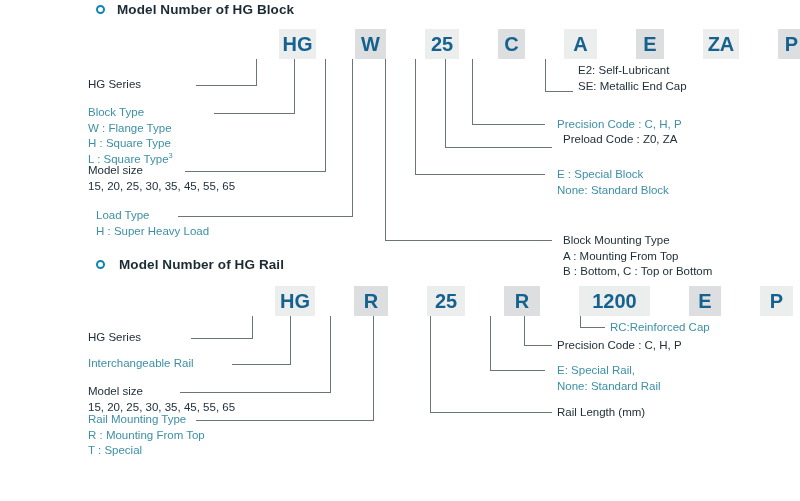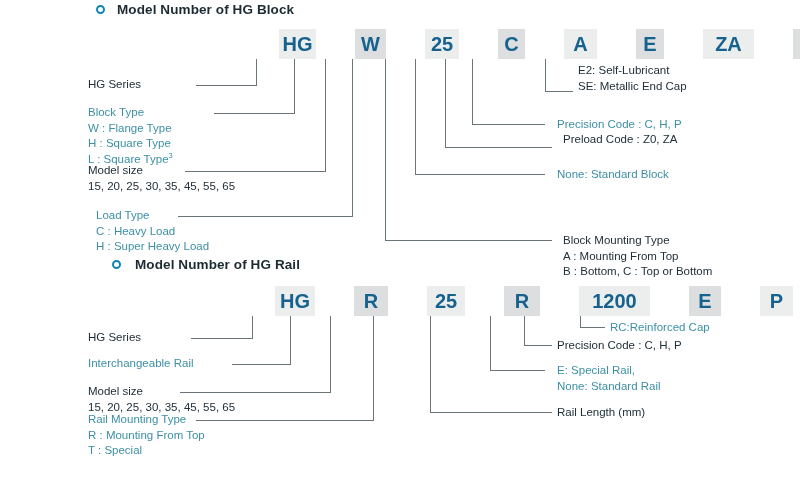--- a/index.html
+++ b/index.html
@@ -121,21 +121,21 @@
   <span class="sec-header-label">Model Number of HG Block</span>
 </div>
 
 <div class="code-row" style="left:240px; top:29px;">
   <div class="tok" style="width:37px;">HG</div>
   <div class="tok alt" style="width:31px;">W</div>
   <div class="tok" style="width:34px;">25</div>
   <div class="tok alt" style="width:27px;">C</div>
   <div class="tok" style="width:33px;">A</div>
   <div class="tok alt" style="width:28px;">E</div>
-  <div class="tok" style="width:51px;">ZA</div>
+  <div class="tok" style="width:36px;">ZA</div>
   <div class="tok alt" style="width:27px;">P</div>
   <div class="tok plain" style="width:32px;">+</div>
   <div class="tok" style="width:71px;">ZZ/E2</div>
 </div>
 
 <div class="note" style="left:88px; top:77px;">
   <span class="ln dark">HG Series</span>
 </div>
 
 <div class="note" style="left:88px; top:105px;">
@@ -145,48 +145,48 @@
   <span class="ln teal"><span>L : Square Type</span><sup>3</sup></span>
 </div>
 
 <div class="note" style="left:88px; top:163px;">
   <span class="ln dark">Model size</span>
   <span class="ln dark">15, 20, 25, 30, 35, 45, 55, 65</span>
 </div>
 
 <div class="note" style="left:96px; top:208px;">
   <span class="ln teal">Load Type</span>
-  <span class="ln teal">C : Heavy Load</span>
   <span class="ln teal">H : Super Heavy Load</span>
 </div>
 
 <div class="note" style="left:578px; top:63px;">
   <span class="ln dark">E2: Self-Lubricant</span>
   <span class="ln dark">SE: Metallic End Cap</span>
 </div>
 
 <div class="note" style="left:557px; top:117px;">
   <span class="ln teal">Precision Code : C, H, P</span>
 </div>
 
 <div class="note" style="left:563px; top:132px;">
   <span class="ln dark">Preload Code : Z0, ZA</span>
 </div>
 
 <div class="note" style="left:557px; top:167px;">
+  <span class="ln teal">E : Special Block</span>
   <span class="ln teal">None: Standard Block</span>
 </div>
 
 <div class="note" style="left:563px; top:233px;">
   <span class="ln dark">Block Mounting Type</span>
   <span class="ln dark">A : Mounting From Top</span>
   <span class="ln dark">B : Bottom, C : Top or Bottom</span>
 </div>
 
-<div class="sec-header" style="left:112px; top:257px;gap:14px;">
+<div class="sec-header" style="left:96px; top:257px;gap:14px;">
   <span class="bullet-ring"></span>
   <span class="sec-header-label">Model Number of HG Rail</span>
 </div>
 
 <div class="code-row" style="left:236px; top:286px;">
   <div class="tok" style="width:40px;">HG</div>
   <div class="tok alt" style="width:34px;">R</div>
   <div class="tok" style="width:38px;">25</div>
   <div class="tok alt" style="width:36px;">R</div>
   <div class="tok" style="width:71px;">1200</div>

